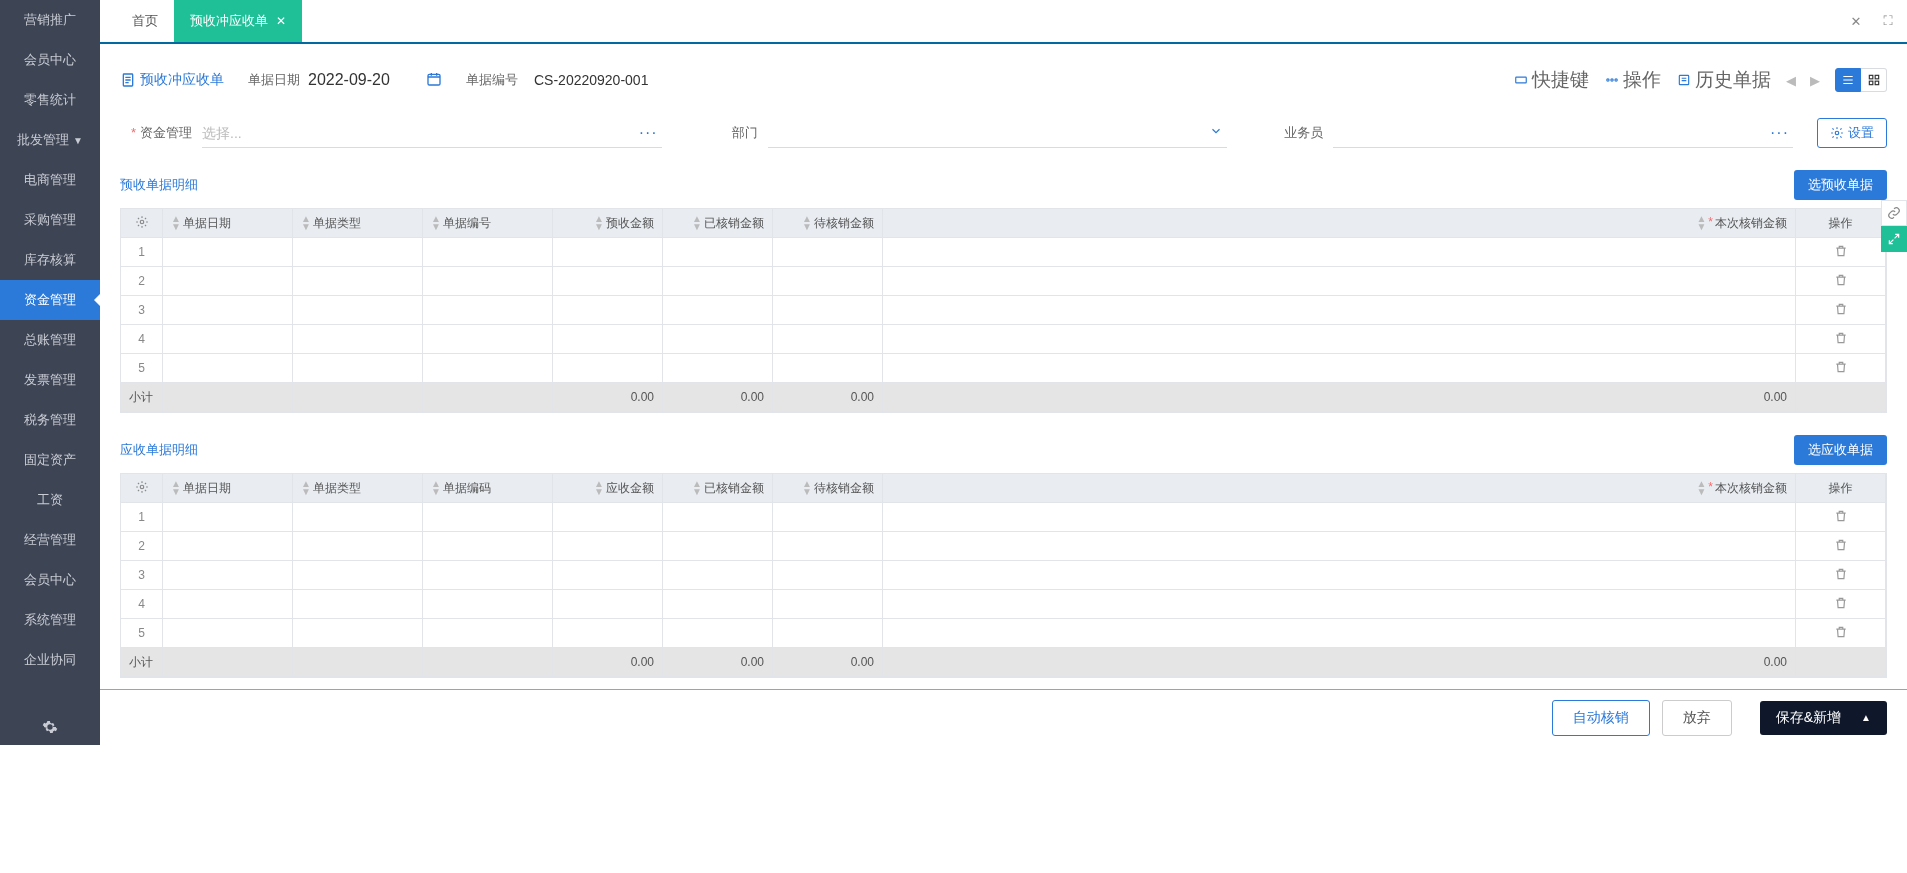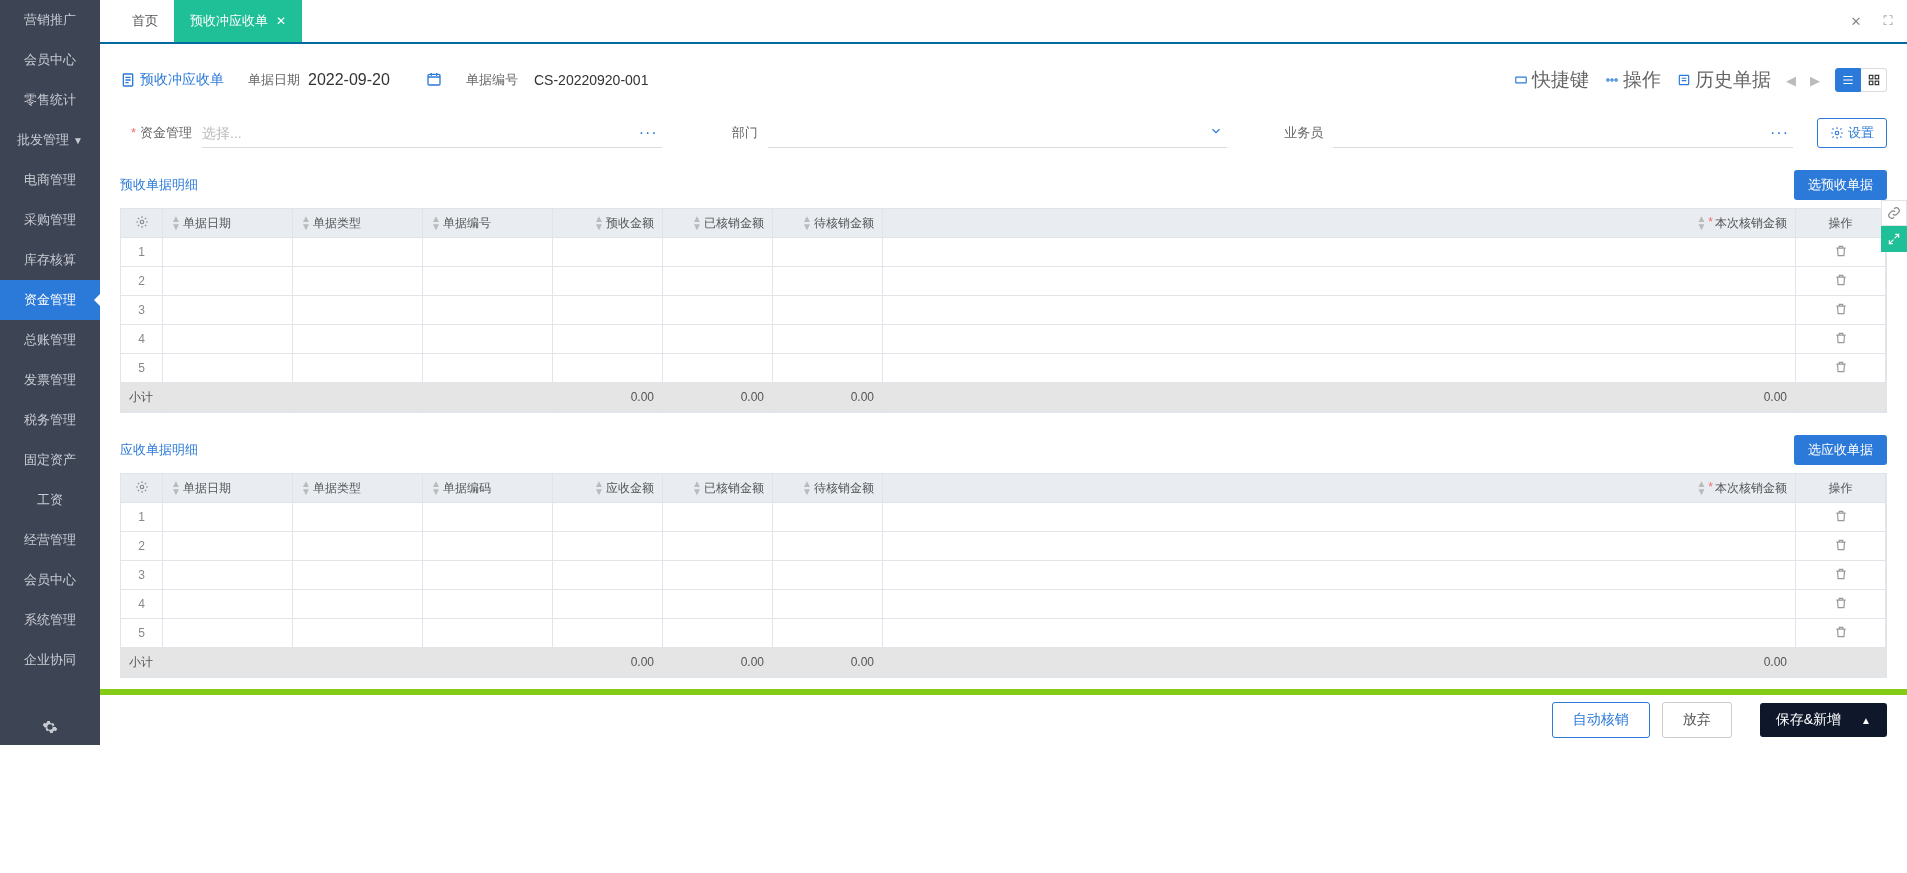--- a/index.html
+++ b/index.html
@@ -82,21 +82,21 @@
 .del-icon { color: #999; cursor: pointer; }
 
 
 .remarks { display: flex; margin-top: 20px; gap: 14px; align-items: stretch; }
 .remarks-label { width: 54px; display: flex; align-items: center; justify-content: center; color: #888; font-size: 12px; }
 .remarks-label svg { width: 22px; height: 22px; margin-bottom: 4px; color: #1fbf97; }
 .remarks textarea { flex: 1; border: 1px solid #e1e4e8; border-radius: 3px; height: 56px; resize: none; font-size: 19px; font-family: inherit; }
 .remarks textarea::placeholder { color: #bbb; }
 
 
-.footer { position: absolute; left: 100px; right: 0; bottom: 0; height: 56px; border-top: 6px solid #84cc16; background: #fff; display: flex; align-items: center; justify-content: flex-end; padding: 0 20px; gap: 12px; }
+.footer { position: absolute; left: 100px; right: 0; bottom: 0; height: 56px; border-top: 1px solid #84cc16; background: #fff; display: flex; align-items: center; justify-content: flex-end; padding: 0 20px; gap: 12px; }
 .btn-outline-blue { border: 1px solid #2b79d8; color: #2b79d8; background: #fff; padding: 8px 20px; border-radius: 3px; cursor: pointer; font-size: 14px; }
 .btn-outline-grey { border: 1px solid #ccc; color: #555; background: #fff; padding: 8px 20px; border-radius: 3px; cursor: pointer; font-size: 14px; }
 .btn-save { background: #0f172a; color: #fff; border: none; padding: 8px 16px; border-radius: 3px; cursor: pointer; font-size: 14px; display: flex; align-items: center; gap: 20px; margin-left: 16px; }
 .btn-save .dd { font-size: 10px; }
 
 
 .float-btns { position: absolute; right: 0; top: 200px; display: flex; flex-direction: column; }
 .float-btn { width: 26px; height: 26px; background: #fff; border: 1px solid #e1e4e8; display: flex; align-items: center; justify-content: center; cursor: pointer; color: #888; }
 .float-btn.green { background: #1fbf97; border-color: #1fbf97; color: #fff; }
 </style>

